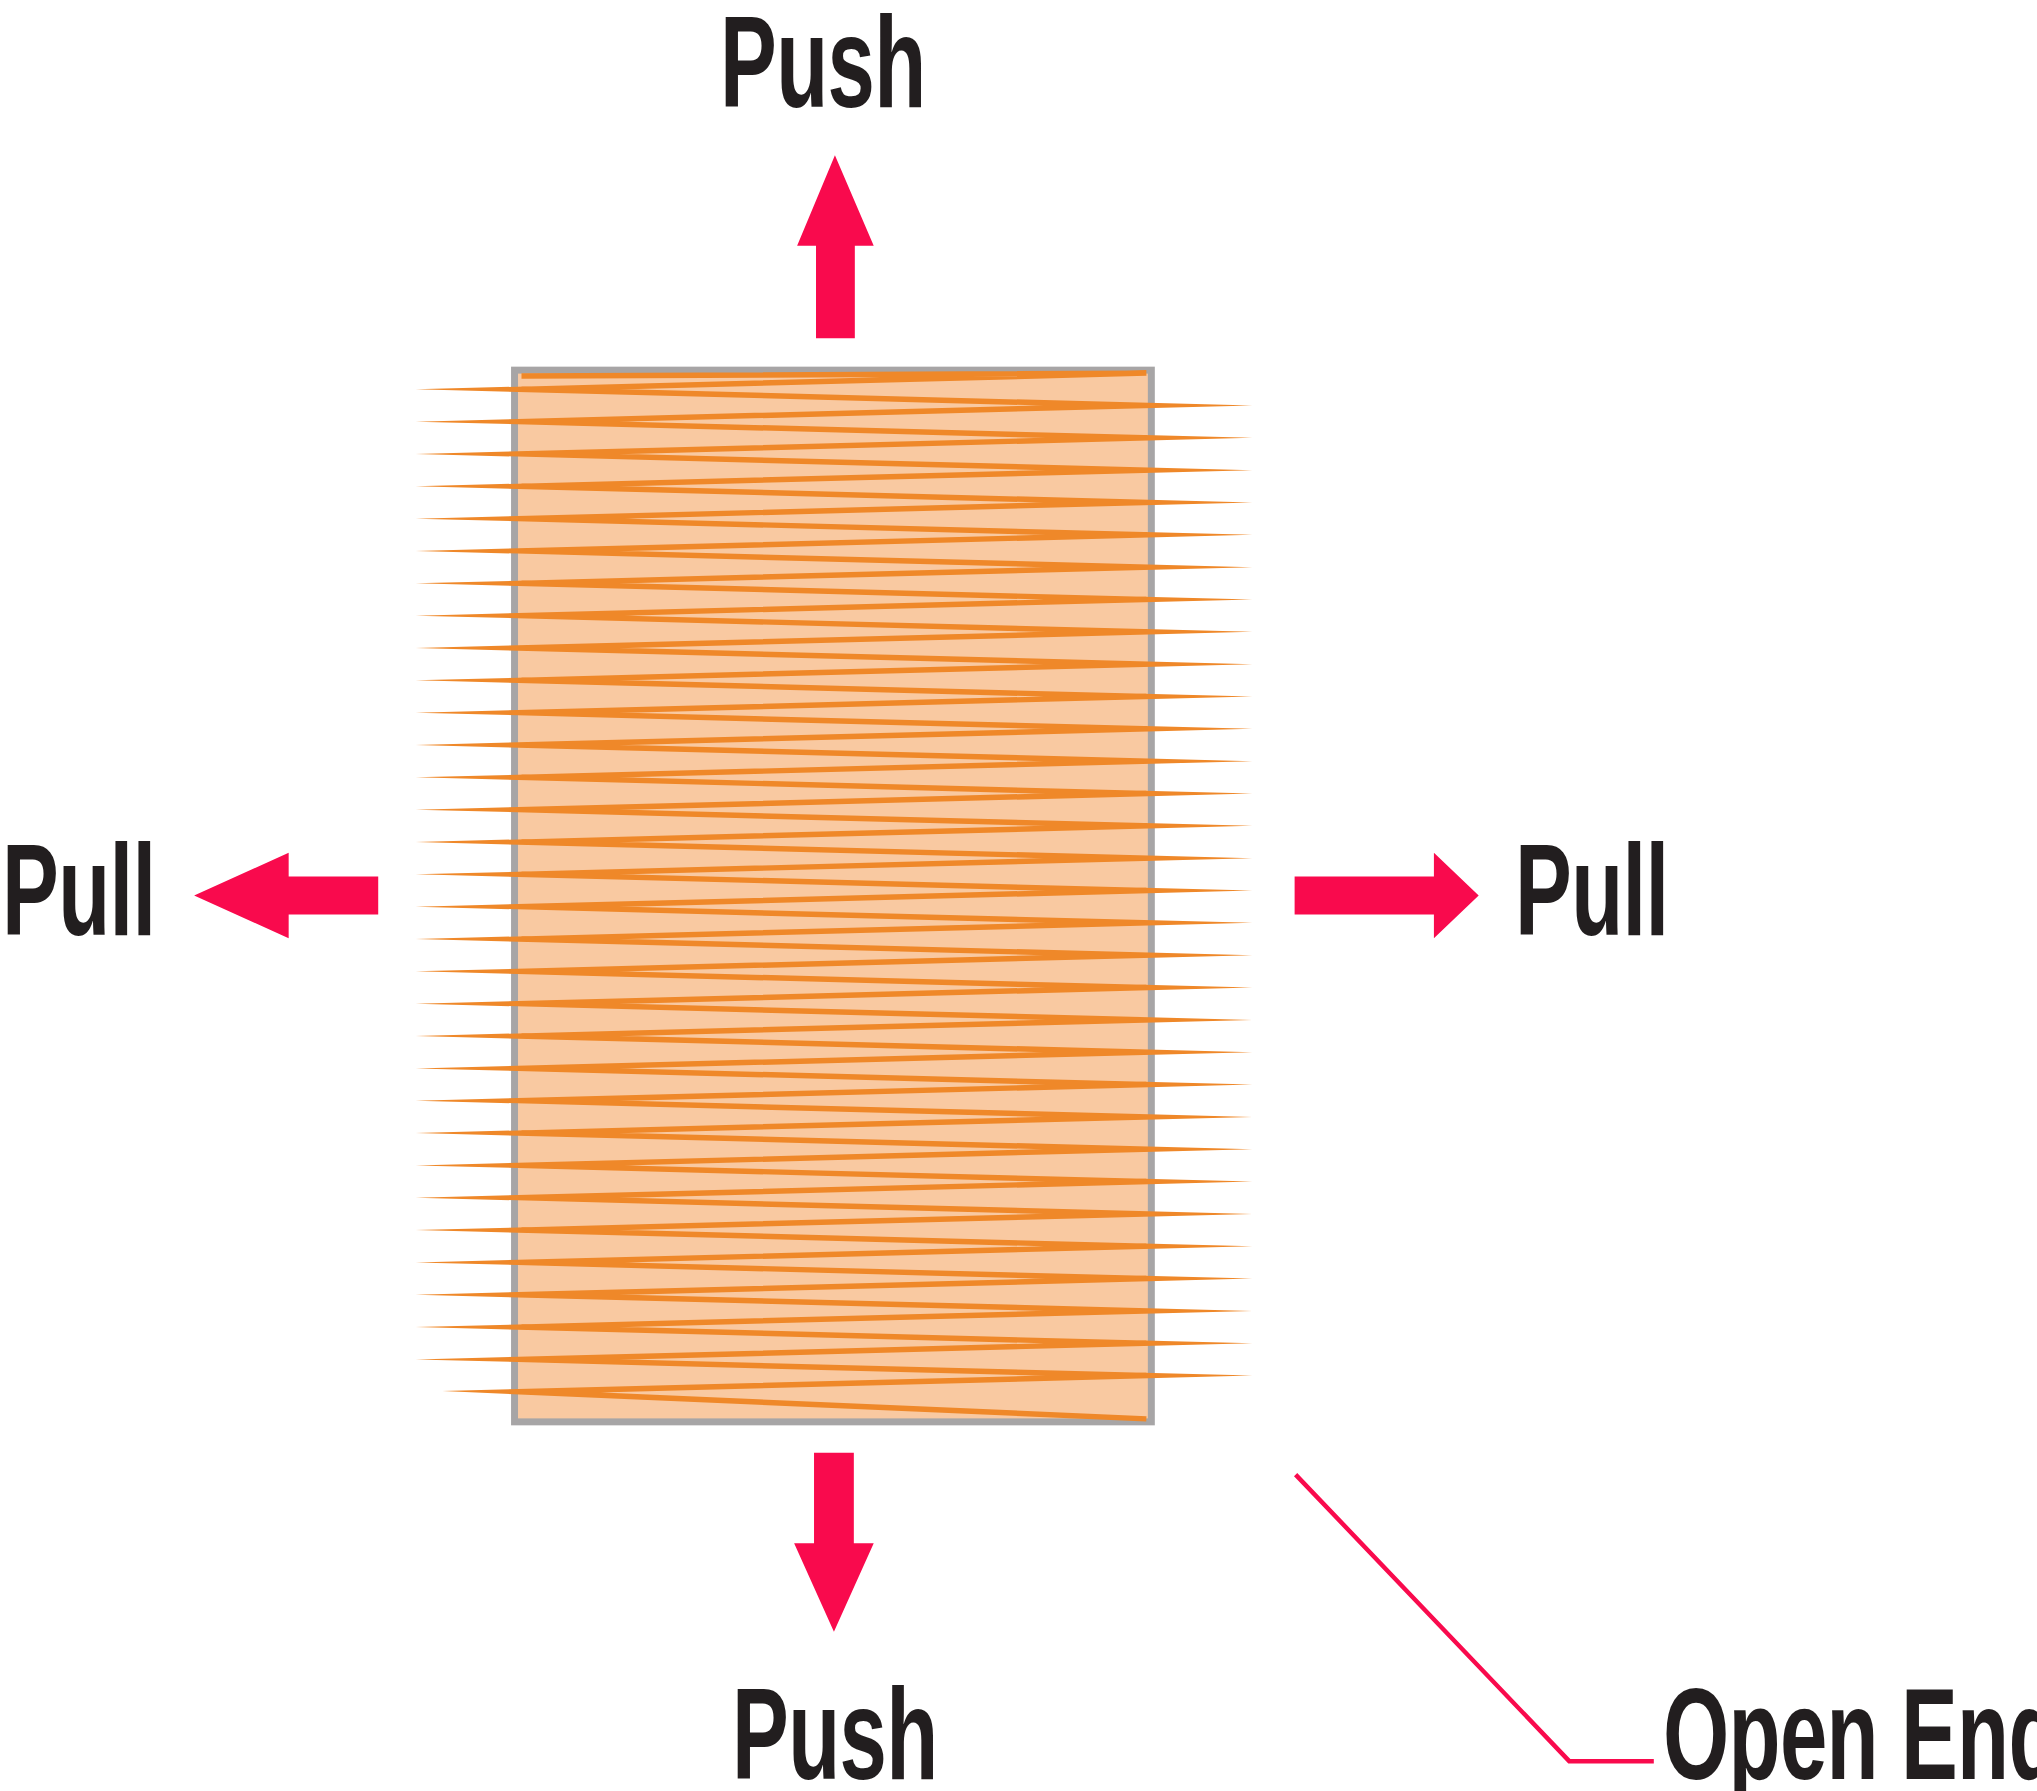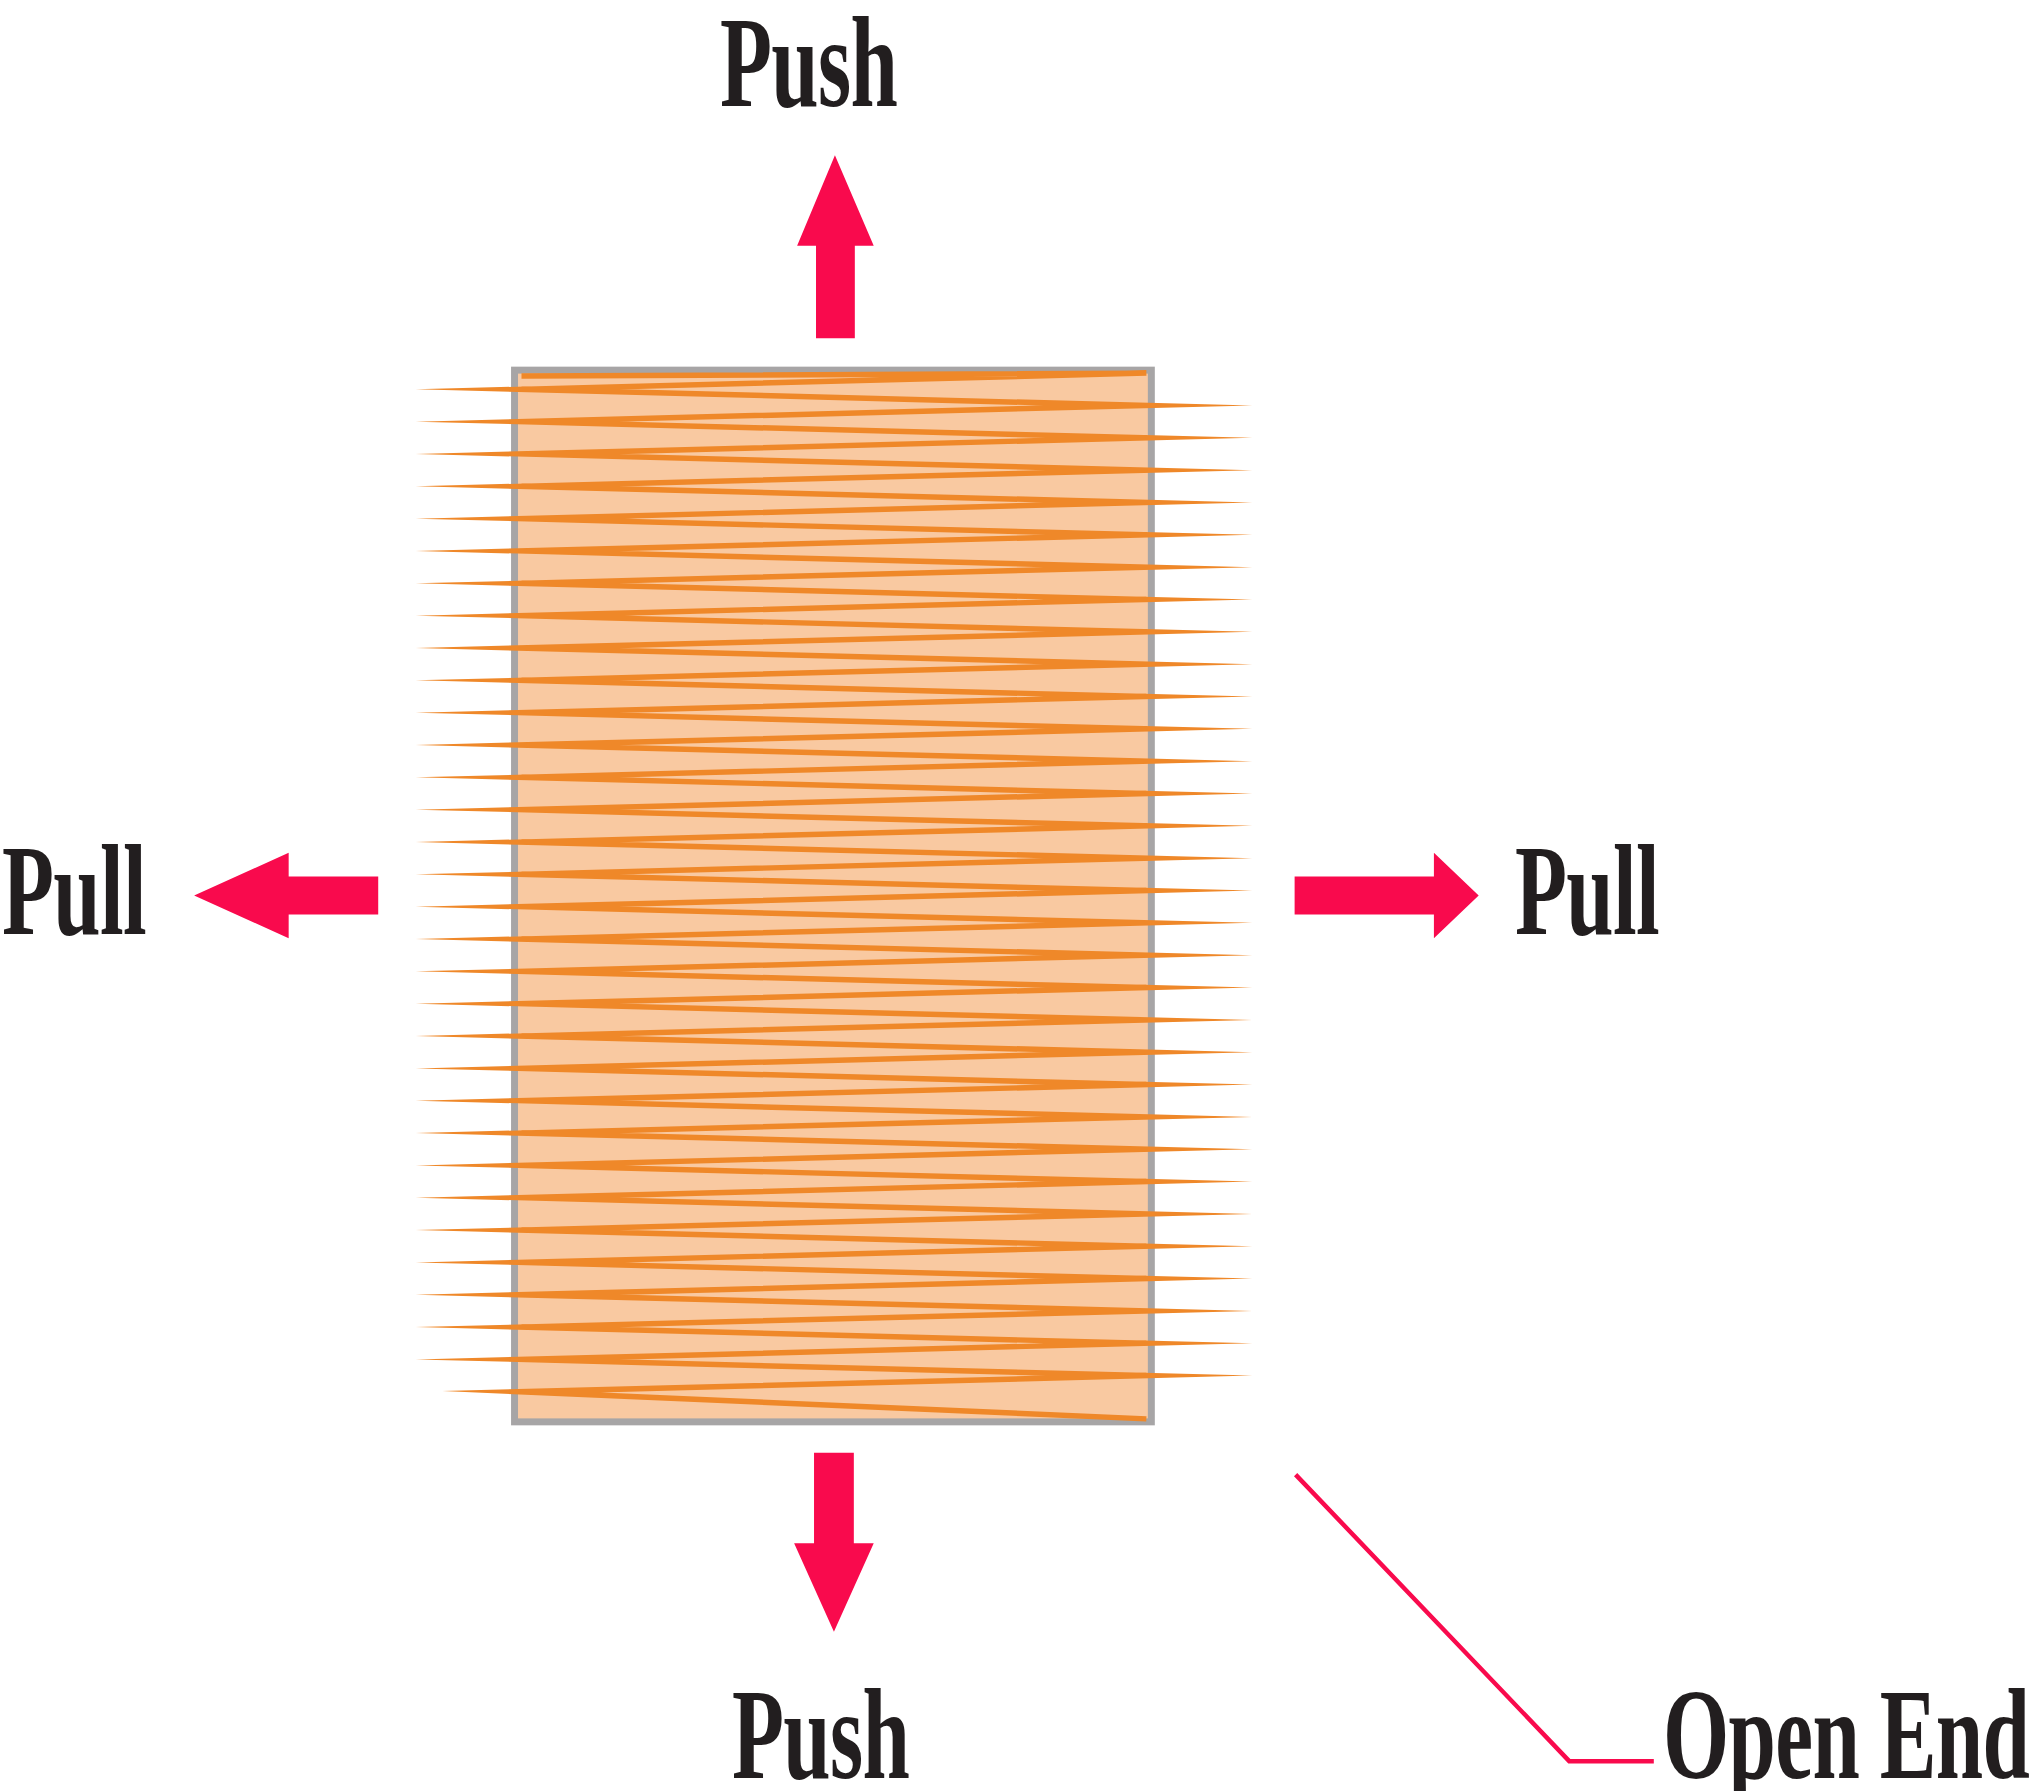--- a/index.html
+++ b/index.html
@@ -2,21 +2,21 @@
 <html><head>
 <meta charset="utf-8">
 <style>
   html, body { margin: 0; padding: 0; background: #ffffff; }
   .canvas {
     position: relative;
     width: 2038px;
     height: 1792px;
     background: #ffffff;
     overflow: hidden;
-    font-family: Liberation Serif, serif;
+    font-family: Liberation Sans, sans-serif;
   }
   .diagram-svg {
     position: absolute;
     left: 0; top: 0;
     width: 2038px; height: 1792px;
     display: block;
   }
   .label {
     position: absolute;
     font-weight: 700;

